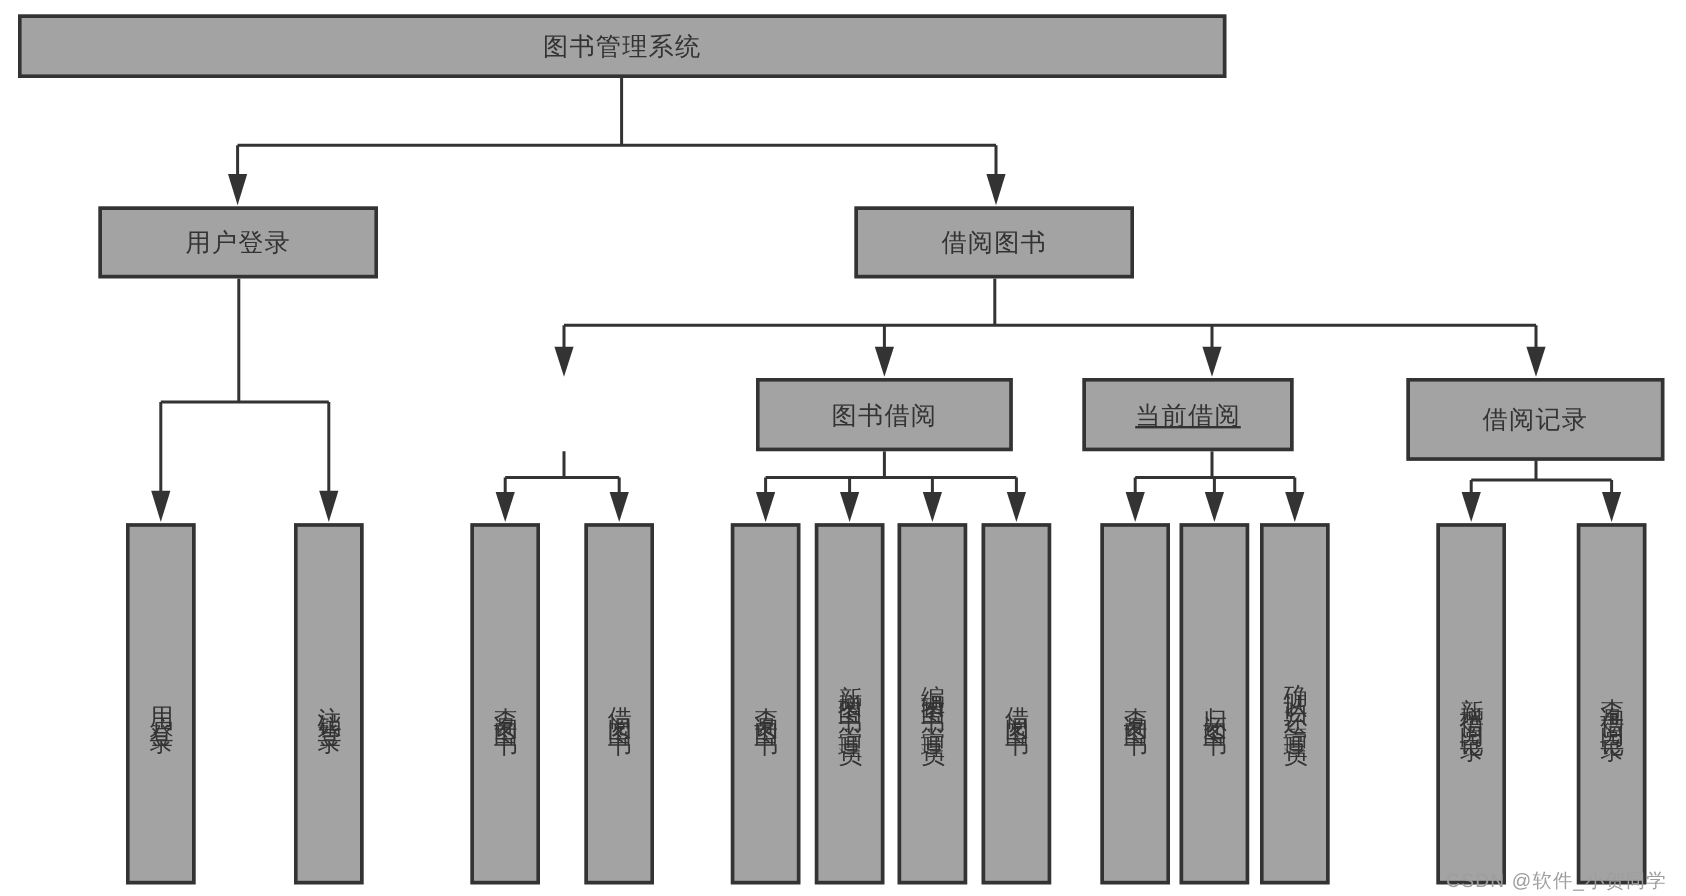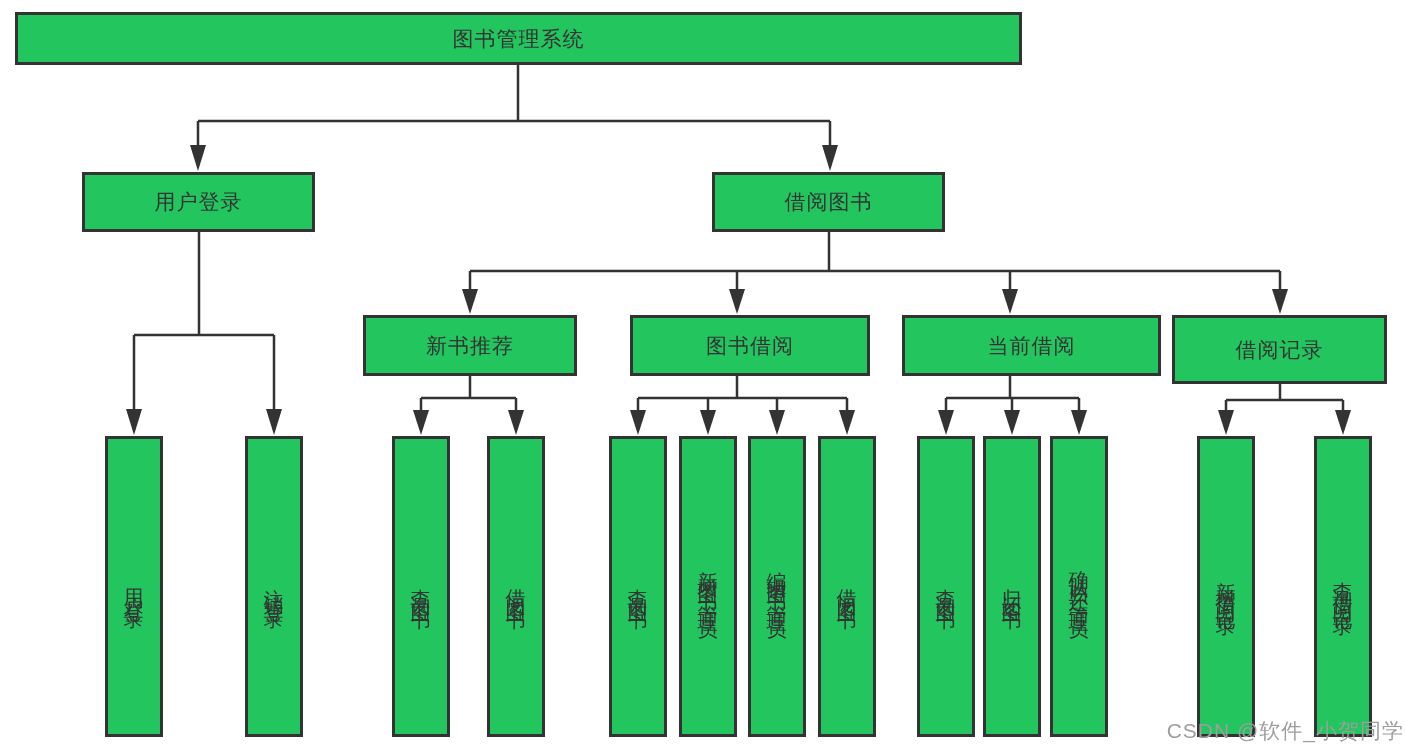--- a/index.html
+++ b/index.html
@@ -16,21 +16,21 @@
 
   .wires {
     position: absolute;
     left: 0; top: 0;
     width: 1405px; height: 747px;
     z-index: 1;
   }
 
   .node {
     position: absolute;
-    background: #22c55e;
+    background: #a3a3a3;
     border: 3px solid #333333;
     color: #333333;
     display: flex;
     align-items: center;
     justify-content: center;
     z-index: 2;
   }
 
   .node.h {
     font-size: 21px;
@@ -47,38 +47,38 @@
     text-orientation: mixed;
     letter-spacing: 7px;
     line-height: 58px;
   }
 
   
   .n-root  { left: 15px;   top: 12px;  width: 1007px; height: 53px; }
   .n-login { left: 82px;   top: 172px; width: 233px;  height: 60px; }
   .n-mgmt  { left: 712px;  top: 172px; width: 233px;  height: 60px; }
   .n-new   { left: 363px;  top: 315px; width: 214px;  height: 61px; }
-  .n-borrow{ left: 630px;  top: 315px; width: 240px;  height: 61px; }
-  .n-cur   { left: 902px;  top: 315px; width: 259px;  height: 61px; }
+  .n-borrow{ left: 630px;  top: 315px; width: 214px;  height: 61px; }
+  .n-cur   { left: 902px;  top: 315px; width: 176px;  height: 61px; text-decoration: underline; }
   .n-rec   { left: 1172px; top: 315px; width: 215px;  height: 69px; }
 
   
   .l1  { left: 105px; }  .l2  { left: 245px; }
   .l3  { left: 392px; }  .l4  { left: 487px; }
   .l5  { left: 609px; }  .l6  { left: 679px; }
   .l7  { left: 748px; }  .l8  { left: 818px; }
   .l9  { left: 917px; }  .l10 { left: 983px; }
   .l11 { left: 1050px; } .l12 { left: 1197px; }
   .l13 { left: 1314px; }
 
   .watermark {
     position: absolute;
-    right: 1px;
+    right: 16px;
     bottom: 2px;
-    font-size: 21px;
+    font-size: 16px;
     color: #9e9e9e;
     z-index: 5;
     white-space: nowrap;
     letter-spacing: 1px;
   }
 </style>
 </head>
 <body>
 
 <div class="canvas">
@@ -121,21 +121,20 @@
       <polygon points="1226,435 1218,410 1234,410"></polygon>
       <polygon points="1343,435 1335,410 1351,410"></polygon>
     </g>
   </svg>
 
   <div class="node h n-root">图书管理系统</div>
 
   <div class="node h n-login">用户登录</div>
   <div class="node h n-mgmt">借阅图书</div>
 
-  <div class="node h n-new">新书推荐</div>
   <div class="node h n-borrow">图书借阅</div>
   <div class="node h n-cur">当前借阅</div>
   <div class="node h n-rec">借阅记录</div>
 
   <div class="node leaf l1">用户登录</div>
   <div class="node leaf l2">注销登录</div>
 
   <div class="node leaf l3">查询图书</div>
   <div class="node leaf l4">借阅图书</div>
 

